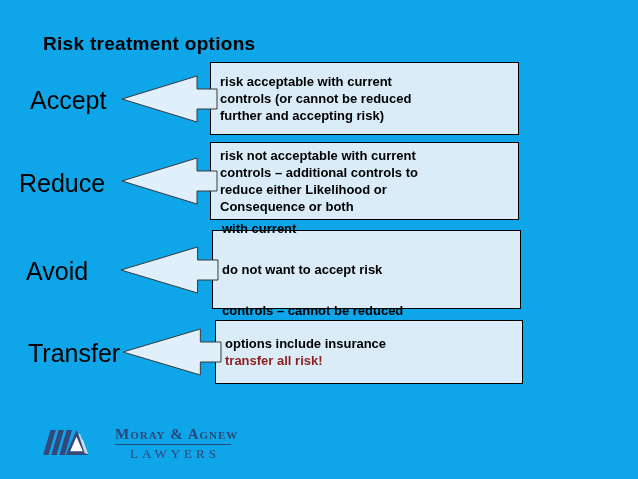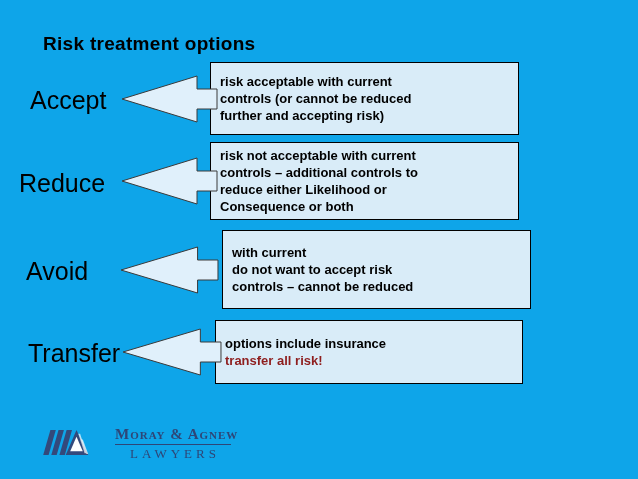--- a/index.html
+++ b/index.html
@@ -55,21 +55,21 @@
     display:flex;
     flex-direction:column;
     justify-content:center;
     padding-left:9px;
     font-size:13px;
     line-height:17px;
     font-weight:bold;
     color:var(--text);
     z-index:1;
   }
-  .row:nth-child(3) .desc-box{left:222px;}
+  .row:nth-child(3) .desc-box{left:212px;gap:24px;}
   .row:nth-child(4) .desc-box{left:215px;width:308px;}
   .desc-box .line{white-space:nowrap;}
   .desc-box .red{color:var(--accent-red);}
   .arrow{
     position:absolute;
     left:121px;top:50%;
     margin-top:-24px;
     width:97px;height:48px;
     z-index:2;
   }

